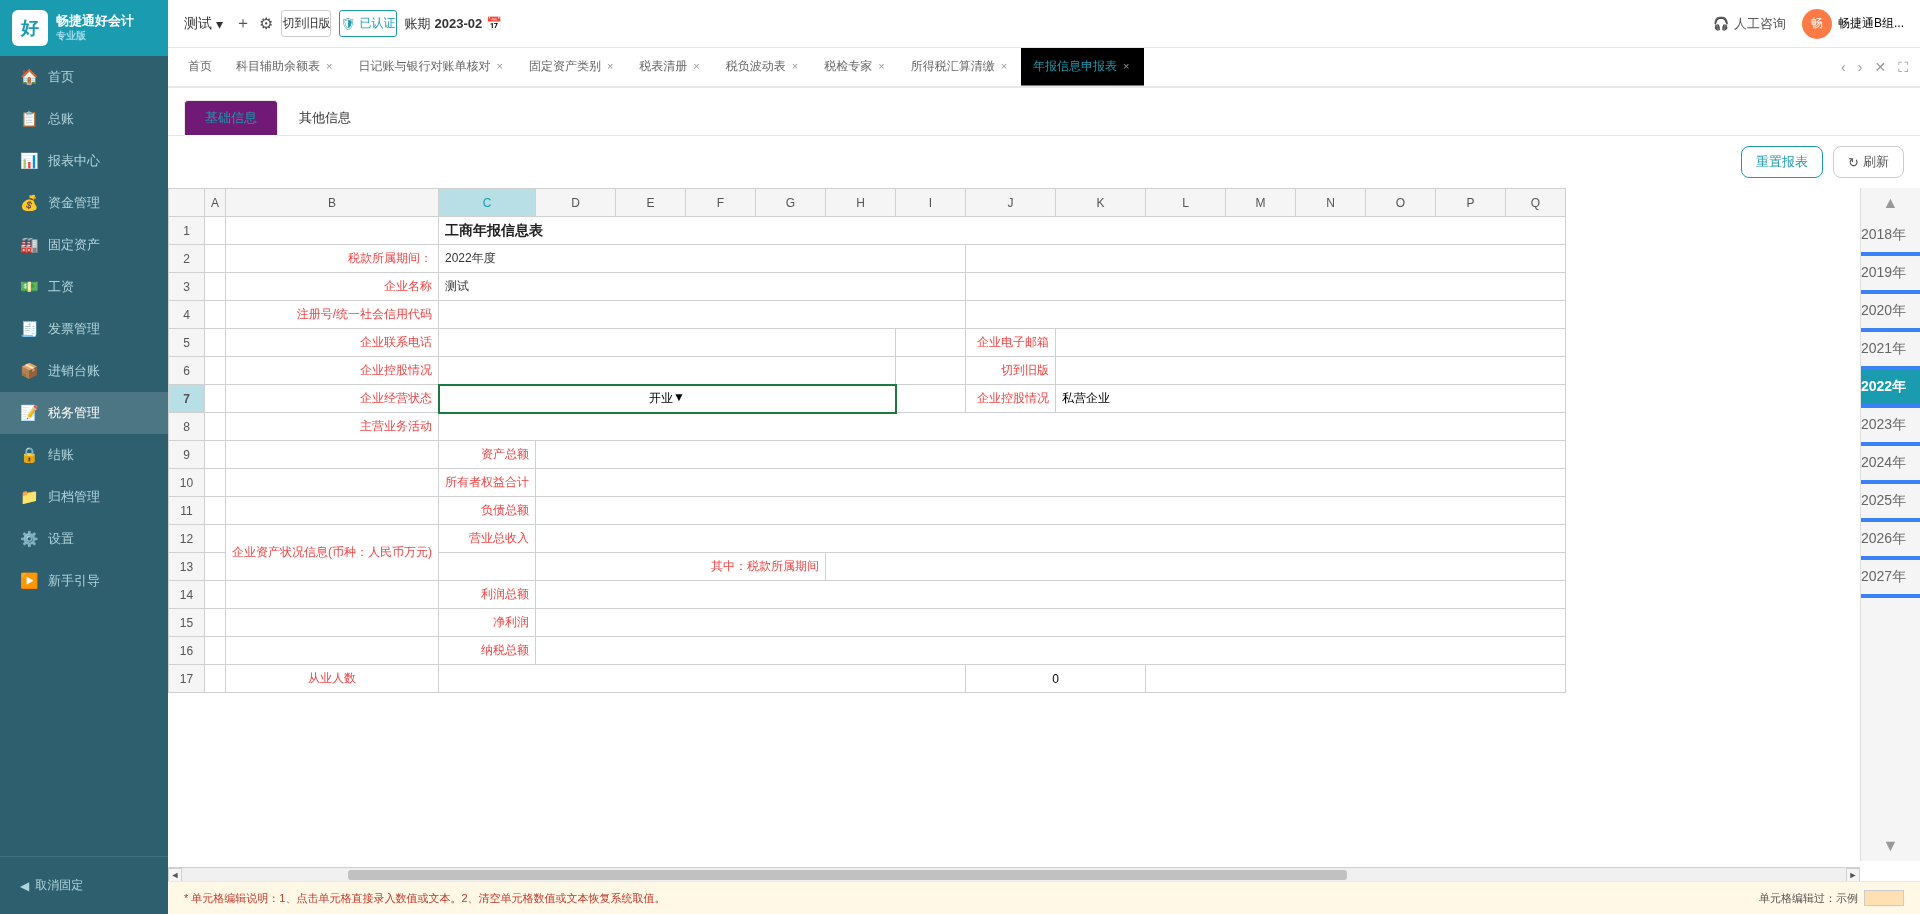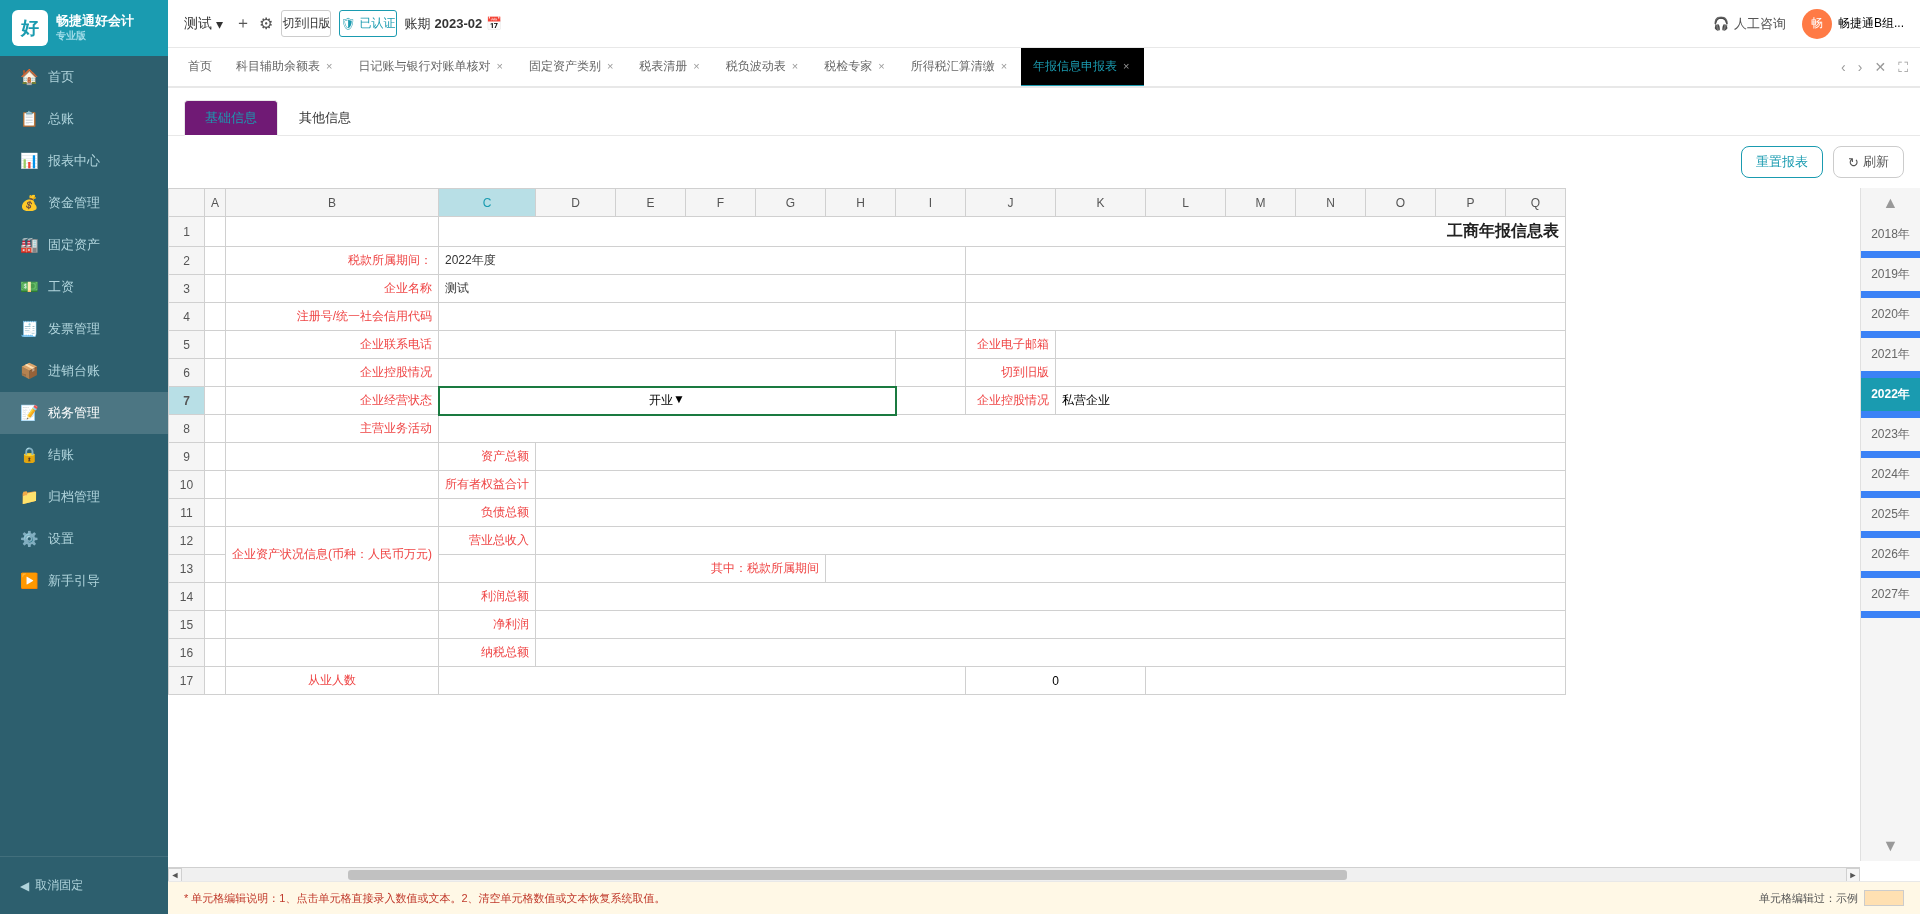--- a/index.html
+++ b/index.html
@@ -232,25 +232,25 @@
       display: flex; align-items: center; justify-content: center;
       padding: 6px;
       cursor: pointer;
       color: #999;
       background: #f5f5f5;
       font-size: 16px;
     }
     .year-list { flex: 1; overflow-y: auto; display: flex; flex-direction: column; }
     .year-item {
       padding: 8px 0;
-      text-align: center;
-      font-size: 12px;
+      text-align: left;
+      font-size: 14px;
       color: #666;
       cursor: pointer;
-      border-bottom: 7px solid #3b82f6;
+      border-bottom: 4px solid #3b82f6;
     }
     .year-item.active {
       background: #1a9bb0;
       color: white;
       font-weight: bold;
     }
 
     
     .spreadsheet-area {
       flex: 1;
@@ -294,21 +294,21 @@
       z-index: 1;
     }
     .corner-header {
       background: #f5f5f5;
       position: sticky;
       top: 0; left: 0;
       z-index: 3;
     }
     .cell-label { color: #ef4444; text-align: right; padding-right: 8px; margin-left: 36px; }
     .cell-value { color: #333; }
-    .cell-title { text-align: right; font-size: 16px; font-weight: bold; color: #222; }
+    .cell-title { text-align: left; font-size: 14px; font-weight: bold; color: #222; }
     .cell-selected {
       outline: 2px solid #1a7a40;
       outline-offset: -1px;
     }
     .cell-dropdown {
       display: flex; justify-content: center; gap: 0;
     }
 
     
     .bottom-bar {

